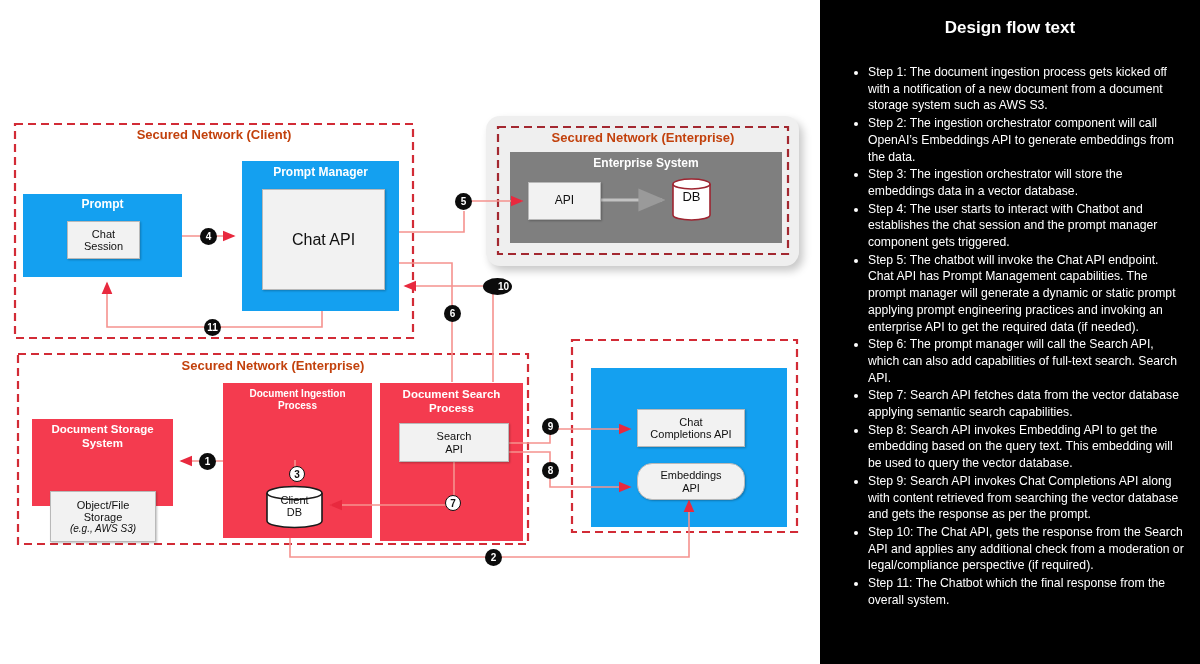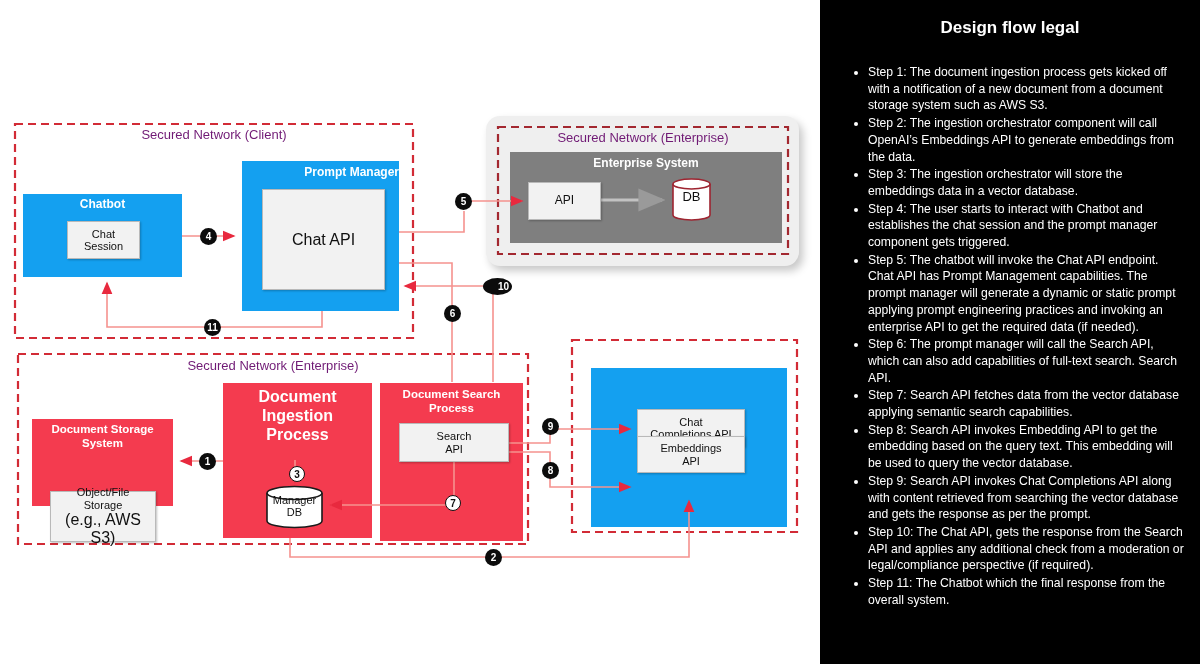--- a/index.html
+++ b/index.html
@@ -7,23 +7,23 @@
   .stage{position:relative;width:1200px;height:664px;}
   .diagram{position:absolute;left:0;top:0;width:820px;height:664px;background:#ffffff;}
   .box{position:absolute;z-index:1;}
   .bluebox{background:#14a0f0;}
   .redbox{background:#f43b4f;}
   .graybox{background:#7f7f7f;}
   .entwrap{background:#efefef;border-radius:14px;box-shadow:4px 5px 9px rgba(0,0,0,0.22);}
   .layer{position:absolute;left:0;top:0;z-index:2;pointer-events:none;}
   .inner{position:absolute;z-index:2;background:#f2f2f2;border:1px solid #b9b9b9;display:flex;align-items:center;justify-content:center;text-align:center;font-size:11px;line-height:1.12;color:#101010;white-space:pre-line;box-shadow:1px 1px 2px rgba(0,0,0,0.25);flex-direction:column;}
   .boxtitle{position:absolute;z-index:2;color:#ffffff;font-weight:bold;font-size:12px;text-align:center;line-height:1.18;white-space:pre-line;}
-  .nettitle{position:absolute;z-index:2;color:#701a75;font-size:13px;font-weight:400;text-align:center;}
+  .nettitle{position:absolute;z-index:2;color:#c2410c;font-size:13px;font-weight:700;text-align:center;}
   .cyl-label{position:absolute;z-index:3;color:#101010;text-align:center;font-size:11px;line-height:1.1;white-space:pre-line;}
-  .note{font-size:16px;}
+  .note{font-style:italic;font-size:10px;}
   .badge{position:absolute;z-index:3;width:17px;height:17px;border-radius:50%;background:#0c0c0c;color:#fff;font-size:10px;font-weight:bold;display:flex;align-items:center;justify-content:center;}
   .badge.light{background:#ffffff;color:#111;border:1.5px solid #111;width:14px;height:14px;}
   .panel{position:absolute;left:820px;top:0;width:380px;height:664px;background:#000000;color:#ffffff;overflow:hidden;}
   .panel h1{margin:18px 10px 0 10px;text-align:center;font-size:17px;font-weight:bold;color:#fff;}
   .panel ul{margin:26px 0 11px 0;padding:0 14px 0 48px;list-style:disc outside;}
   .panel li{font-size:12.2px;line-height:1.37;margin:0 0 1px 0;color:#fff;}
 </style>
 </head>
 <body>
 
@@ -76,65 +76,65 @@
       <g>
         <path d="M267,493 L267,521 A27.5 6.5 0 0 0 322,521 L322,493" fill="#ffffff" stroke="#1a1a1a" stroke-width="1.6"></path>
         <ellipse cx="294.5" cy="493" rx="27.5" ry="6.5" fill="#ffffff" stroke="#1a1a1a" stroke-width="1.6"></ellipse>
       </g>
     </svg>
 
     <div class="nettitle" style="left:14px;top:127px;width:400px;">Secured Network (Client)</div>
     <div class="nettitle" style="left:498px;top:130px;width:290px;">Secured Network (Enterprise)</div>
     <div class="nettitle" style="left:18px;top:358px;width:510px;">Secured Network (Enterprise)</div>
 
-    <div class="boxtitle" style="left:23px;top:197px;width:159px;">Chatbot</div>
-    <div class="boxtitle" style="left:242px;top:165px;width:157px;text-align:right;">Prompt Manager</div>
+    <div class="boxtitle" style="left:23px;top:197px;width:159px;">Prompt</div>
+    <div class="boxtitle" style="left:242px;top:165px;width:157px;">Prompt Manager</div>
     <div class="boxtitle" style="left:510px;top:156px;width:272px;">Enterprise System</div>
     <div class="boxtitle" style="left:32px;top:423px;width:141px;font-size:11.5px;">Document Storage
 System</div>
-    <div class="boxtitle" style="left:223px;top:388px;width:149px;font-size:16px;">Document Ingestion
+    <div class="boxtitle" style="left:223px;top:388px;width:149px;font-size:10px;">Document Ingestion
 Process</div>
     <div class="boxtitle" style="left:380px;top:388px;width:143px;font-size:11.5px;">Document Search
 Process</div>
 
     <div class="inner" style="left:67px;top:221px;width:71px;height:36px;">Chat
 Session</div>
     <div class="inner" style="left:262px;top:189px;width:121px;height:99px;font-size:16px;">Chat API</div>
     <div class="inner" style="left:528px;top:182px;width:71px;height:36px;font-size:12px;">API</div>
     <div class="inner" style="left:50px;top:449px;width:104px;height:49px;margin-top:42px;">
       <span>Object/File
 Storage</span>
       <span class="note">(e.g., AWS S3)</span>
     </div>
     <div class="inner" style="left:399px;top:423px;width:108px;height:37px;">Search
 API</div>
     <div class="inner" style="left:637px;top:409px;width:106px;height:36px;">Chat
 Completions API</div>
-    <div class="inner" style="left:637px;top:436px;width:106px;height:35px;">Embeddings
+    <div class="inner" style="left:637px;top:463px;width:106px;height:35px;border-radius:15px;">Embeddings
 API</div>
 
     <div class="cyl-label" style="left:674px;top:190px;width:35px;font-size:13px;">DB</div>
-    <div class="cyl-label" style="left:267px;top:494px;width:55px;">Manager
+    <div class="cyl-label" style="left:267px;top:494px;width:55px;">Client
 DB</div>
 
     <div class="badge" style="left:199px;top:453px;">1</div>
     <div class="badge" style="left:485px;top:549px;">2</div>
     <div class="badge light" style="left:289px;top:466px;">3</div>
     <div class="badge" style="left:200px;top:228px;">4</div>
     <div class="badge" style="left:455px;top:193px;">5</div>
     <div class="badge" style="left:444px;top:305px;">6</div>
     <div class="badge light" style="left:445px;top:495px;">7</div>
     <div class="badge" style="left:542px;top:462px;">8</div>
     <div class="badge" style="left:542px;top:418px;">9</div>
     <div class="badge" style="left:483px;top:278px;padding-left:12px;">10</div>
     <div class="badge" style="left:204px;top:319px;">11</div>
   </div>
 
   <aside class="panel">
-    <h1>Design flow legal</h1>
+    <h1>Design flow text</h1>
     <ul>
       <li>Step 1: The document ingestion process gets kicked off with a notification of a new document from a document storage system such as AWS S3.</li>
       <li>Step 2: The ingestion orchestrator component will call OpenAI’s Embeddings API to generate embeddings from the data.</li>
       <li>Step 3: The ingestion orchestrator will store the embeddings data in a vector database.</li>
       <li>Step 4: The user starts to interact with Chatbot and establishes the chat session and the prompt manager component gets triggered.</li>
       <li>Step 5: The chatbot will invoke the Chat API endpoint. Chat API has Prompt Management capabilities. The prompt manager will generate a dynamic or static prompt applying prompt engineering practices and invoking an enterprise API to get the required data (if needed).</li>
       <li>Step 6: The prompt manager will call the Search API, which can also add capabilities of full-text search. Search API.</li>
       <li>Step 7: Search API fetches data from the vector database applying semantic search capabilities.</li>
       <li>Step 8: Search API invokes Embedding API to get the embedding based on the query text. This embedding will be used to query the vector database.</li>
       <li>Step 9: Search API invokes Chat Completions API along with content retrieved from searching the vector database and gets the response as per the prompt.</li>

